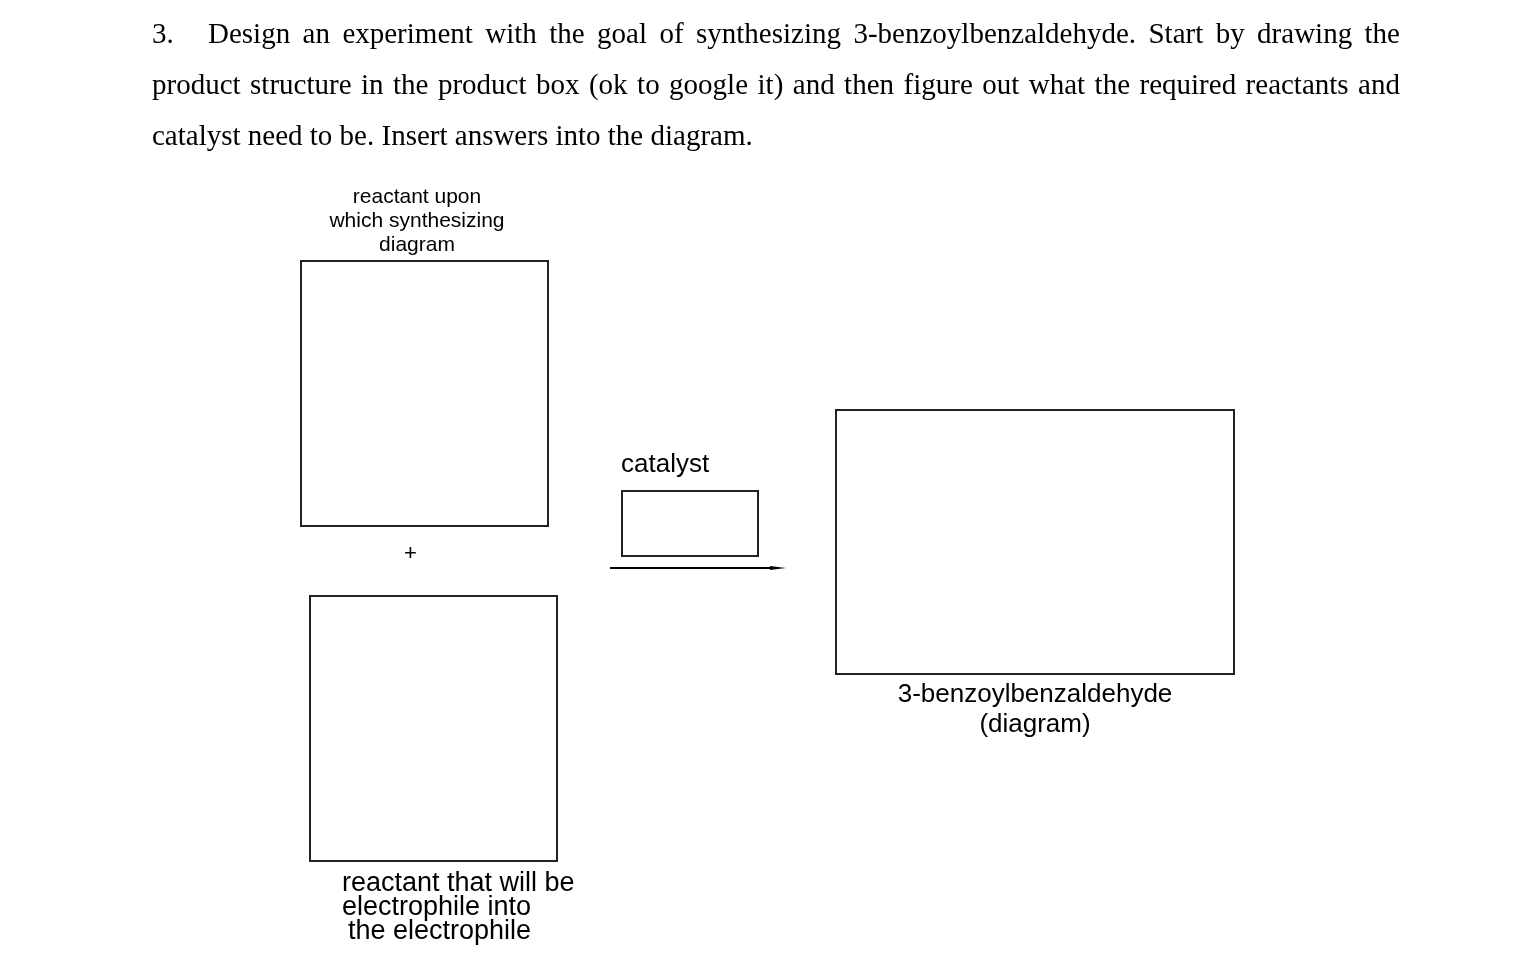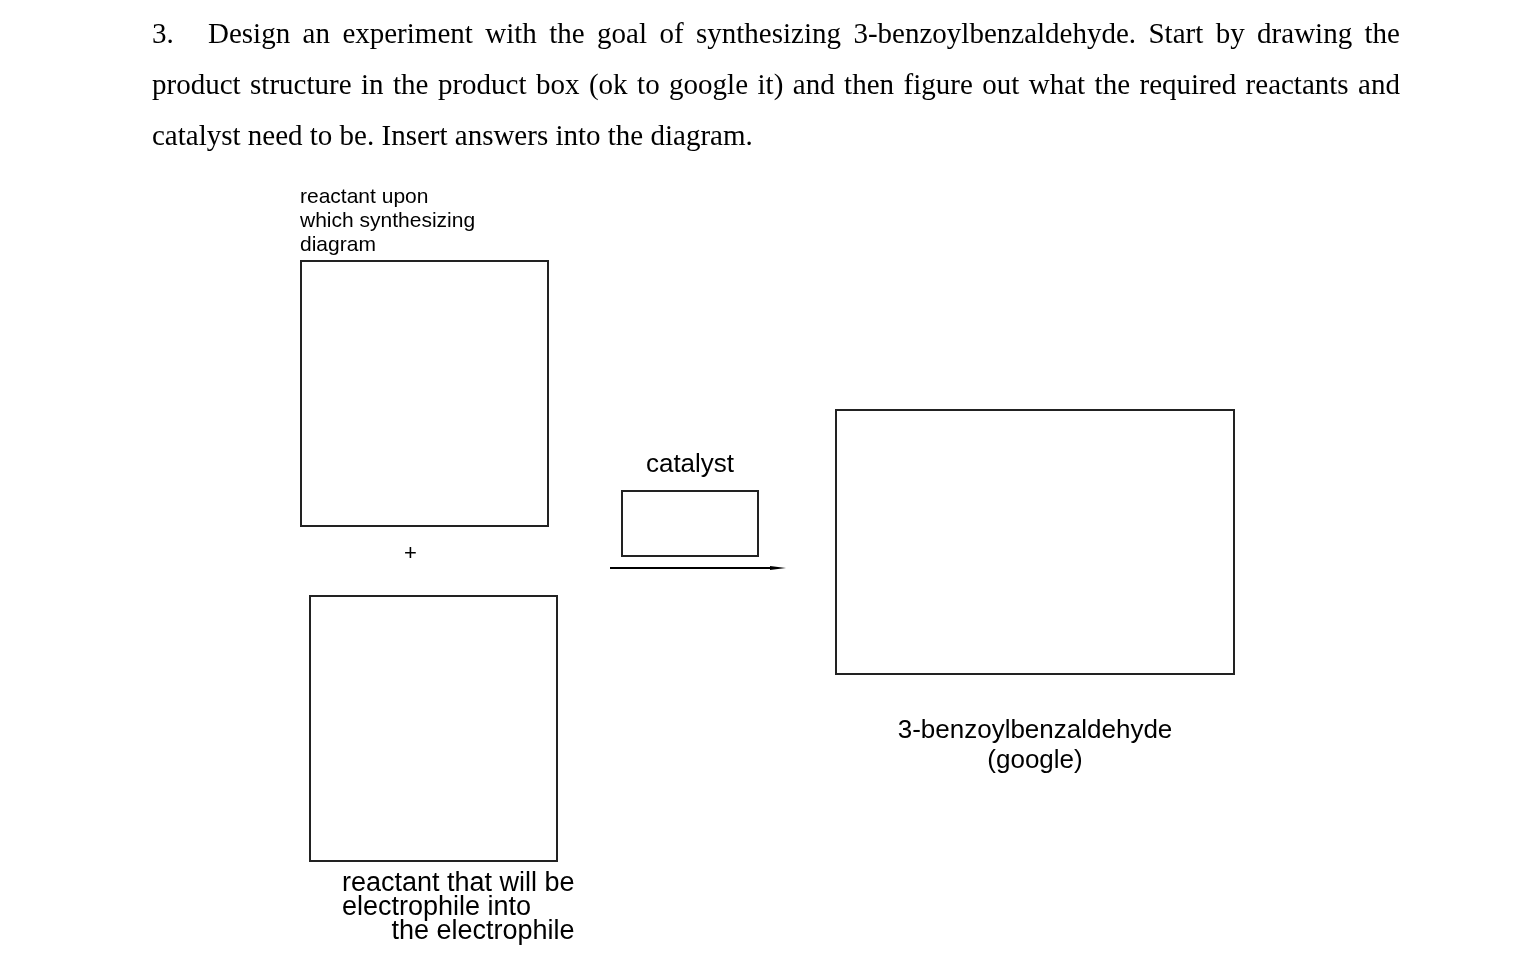--- a/index.html
+++ b/index.html
@@ -10,40 +10,40 @@
   .box { position:absolute; border:2px solid #222; background:#fff; box-sizing:border-box; }
   .arrow { position:absolute; left:610px; top:566px; width:176px; height:4px; }
 </style>
 </head>
 <body>
 
 <div class="q">
   <span class="num">3.</span><span>Design an experiment with the goal of synthesizing 3-benzoylbenzaldehyde. Start by drawing the product structure in the product box (ok to google it) and then figure out what the required reactants and catalyst need to be.  Insert answers into the diagram.</span>
 </div>
 
-<div class="lab" style="left:300px; top:184px; width:234px; font-size:21px; line-height:24px;">
+<div class="lab" style="left:300px; top:184px; width:234px; text-align:center; font-size:21px; line-height:24px;">
   <div>reactant upon</div>
   <div>which synthesizing</div>
   <div>diagram</div>
 </div>
 <div class="box" style="left:300px; top:260px; width:249px; height:267px;"></div>
 
 <div class="lab" style="left:404px; top:540px; font-size:22px;">+</div>
 
 <div class="box" style="left:309px; top:595px; width:249px; height:267px;"></div>
 <div class="lab" style="left:342px; top:870px; font-size:27px; line-height:24px;">
   <div>reactant that will be</div>
   <div>electrophile into</div>
-  <div style="padding-left:6px;text-align:right;">the electrophile</div>
+  <div style="padding-left:6px;">the electrophile</div>
 </div>
 
-<div class="lab" style="left:621px; top:448px; width:138px; text-align:center; font-size:26px;">catalyst</div>
+<div class="lab" style="left:621px; top:448px; width:138px; font-size:26px;">catalyst</div>
 <div class="box" style="left:621px; top:490px; width:138px; height:67px;"></div>
 <svg class="arrow" viewBox="0 0 176 4">
   <line x1="0" y1="2" x2="162" y2="2" stroke="#000" stroke-width="2"></line>
   <polygon points="160,0 176,2 160,4" fill="#000"></polygon>
 </svg>
 
 <div class="box" style="left:835px; top:409px; width:400px; height:266px;"></div>
-<div class="lab" style="left:835px; top:678px; width:400px; text-align:center; font-size:26px; line-height:30px;margin-top:36px;">
+<div class="lab" style="left:835px; top:678px; width:400px; text-align:center; font-size:26px; line-height:30px;">
   <div>3-benzoylbenzaldehyde</div>
-  <div>(google)</div>
+  <div>(diagram)</div>
 </div>
 
 </body></html>

